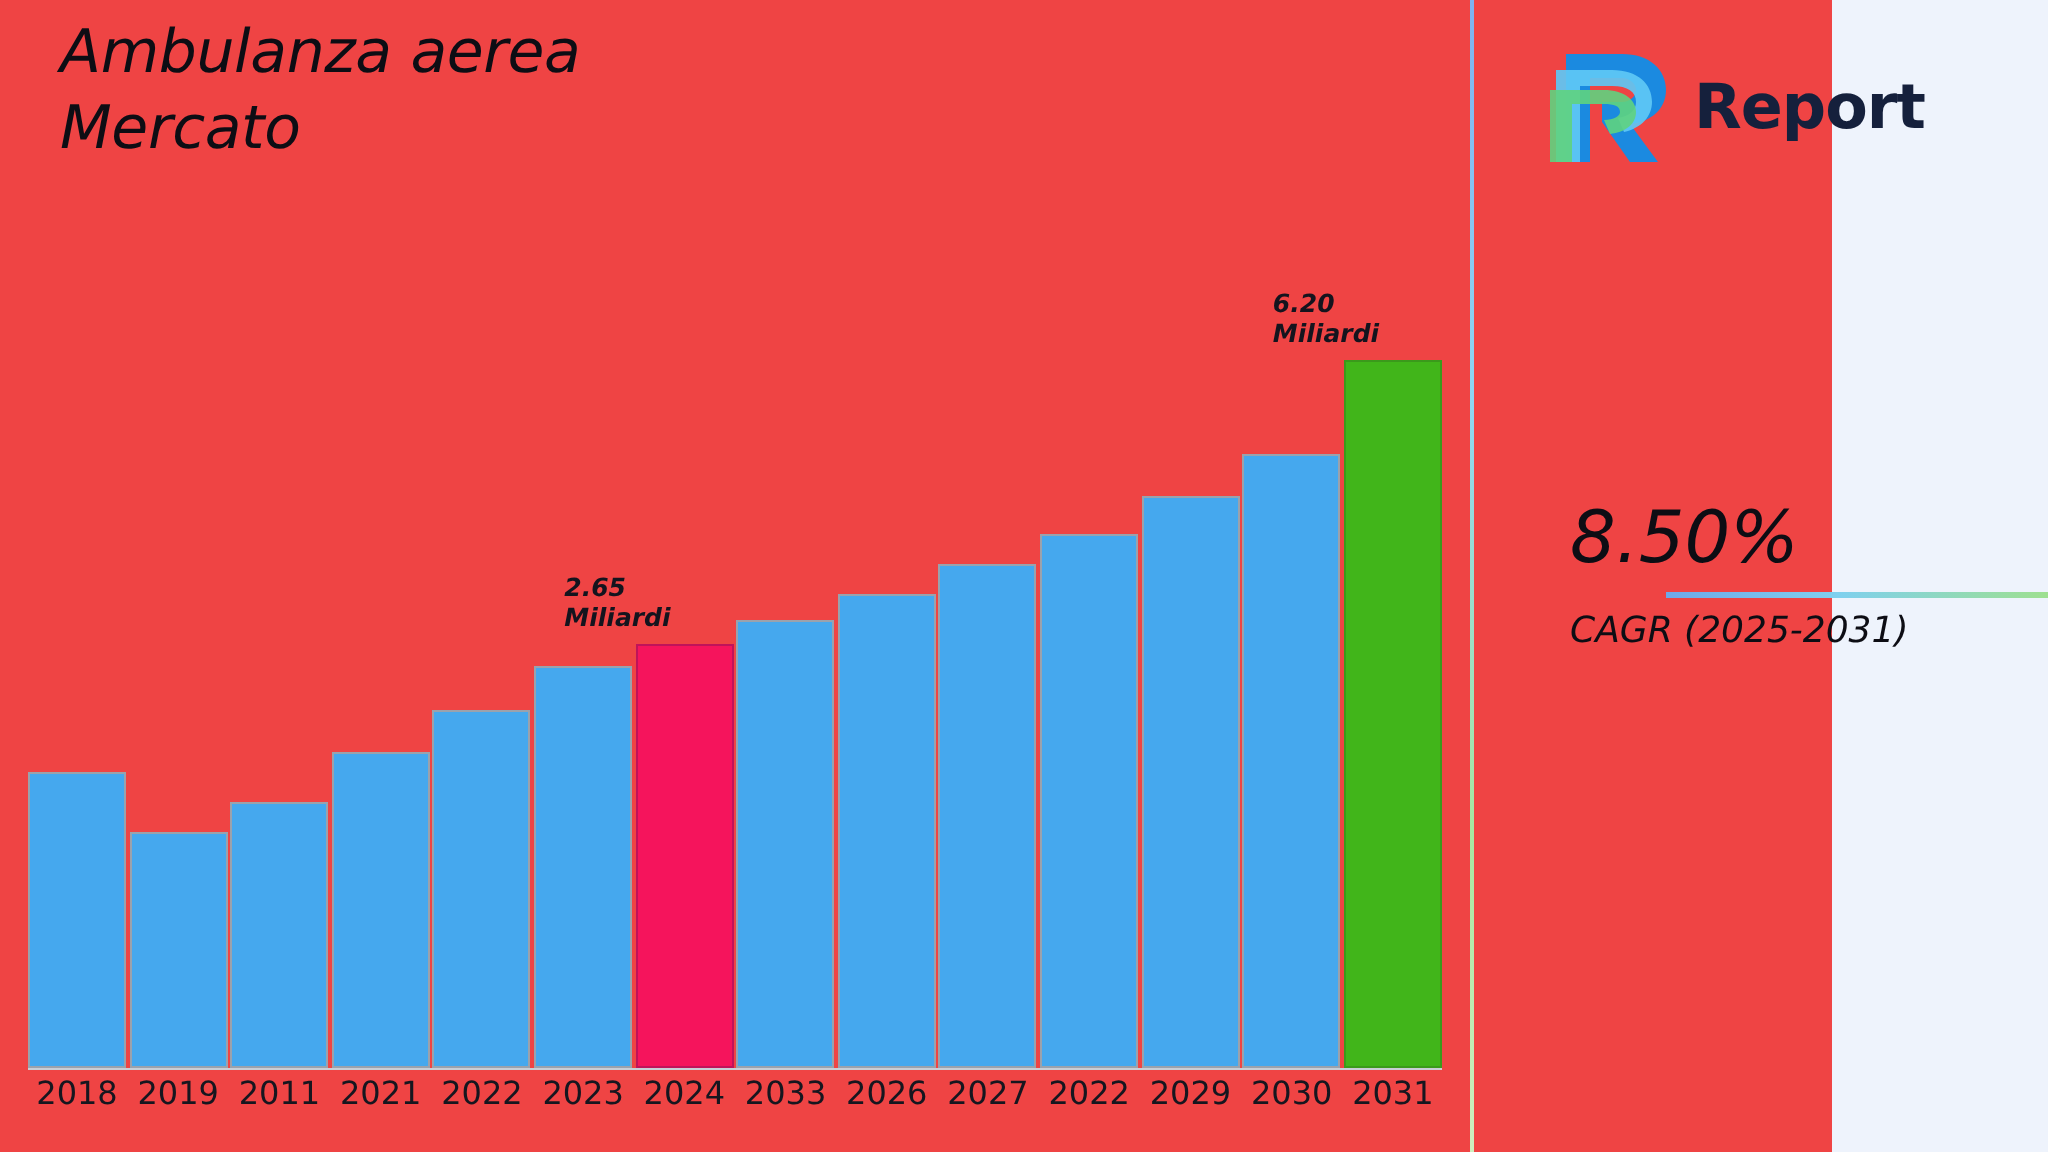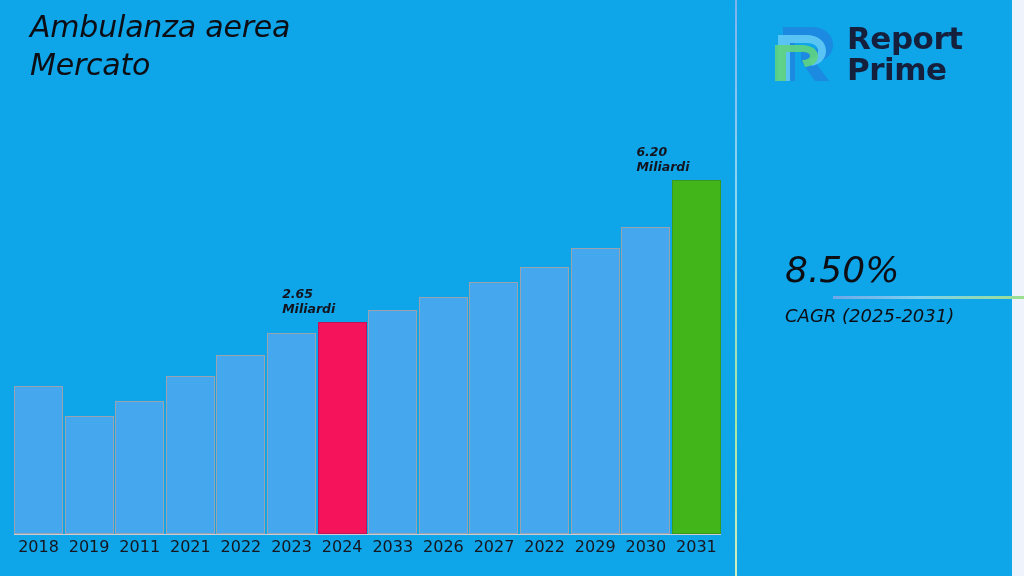--- a/index.html
+++ b/index.html
@@ -8,23 +8,23 @@
   }
   body {
     width: 1024px;
     height: 576px;
     background: #eef3fc;
     font-family: "Liberation Sans", sans-serif;
     overflow: hidden;
   }
   .page {
     position: relative;
-    width: 1012px;
-    height: 576px;
-    background: #0ea5e9;
+    width: 916px;
+    height: 576px;
+    background: #ef4444;
   }
 
   
   .chart-panel {
     position: absolute;
     left: 0;
     top: 0;
     width: 735px;
     height: 576px;
   }
@@ -276,21 +276,20 @@
     <div class="logo">
       <span class="logo-mark">
         <svg width="66" height="62" viewBox="0 0 66 62" xmlns="http://www.w3.org/2000/svg">
           <path d="M8 4 H36 C50 4 58 12 58 22 C58 31 51 38 40 39 L54 58 H40 L26 38 V28 H36 C40 28 43 25 43 22 C43 19 40 16 36 16 H20 V58 H8 Z" fill="#1b8ae0"></path>
           <path d="M3 12 H31 C44 12 51 19 51 28 C51 35 46 41 37 43 L34 36 C40 35 43 32 43 28 C43 23 39 20 31 20 H15 V58 H3 Z" fill="#5ec8f5" opacity="0.92"></path>
           <path d="M0 22 H27 C37 22 43 27 43 33 C43 39 38 43 30 44 L27 37 C32 37 35 35 35 33 C35 30 32 29 27 29 H11 V58 H0 Z" fill="#5fd37f" opacity="0.9"></path>
         </svg>
       </span>
       <span class="logo-text">
         <span>Report</span><br>
-        <span>Prime</span>
       </span>
     </div>
 
     <div class="cagr-block">
       <div class="cagr-value">8.50%</div>
       <div class="cagr-rule"></div>
       <div class="cagr-caption">CAGR (2025-2031)</div>
     </div>
   </div>
 

